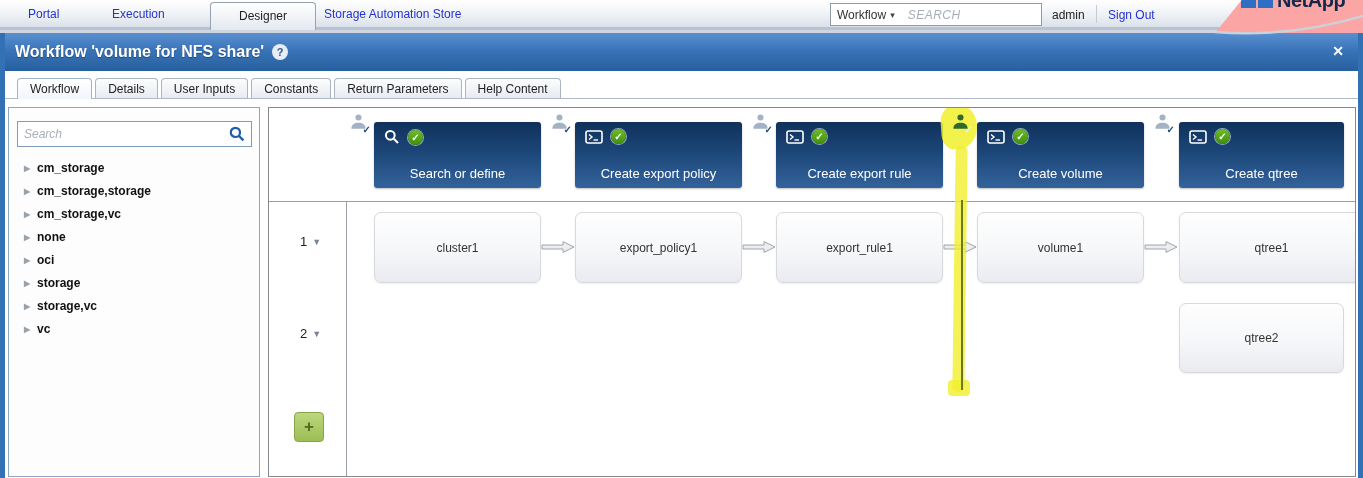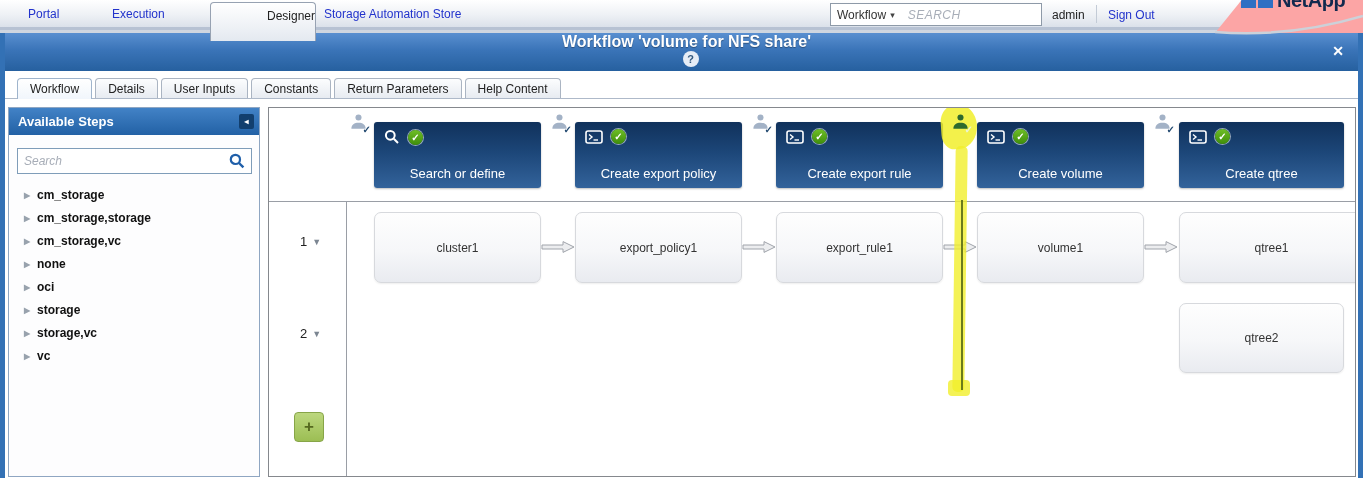--- a/index.html
+++ b/index.html
@@ -4,24 +4,24 @@
 <style>
   * { margin:0; padding:0; box-sizing:border-box; }
   html,body { width:1363px; height:478px; overflow:hidden;
     font-family:"Liberation Sans", sans-serif; background:#cfd6e0; }
 
   
   .topnav { position:absolute; top:0; left:0; width:1363px; height:30px;
     background:linear-gradient(180deg,#ffffff 0%,#eef1f5 55%,#dbe1ea 100%);
     border-bottom:3px solid #b7c2d3; z-index:2; }
   .nav-link { position:absolute; top:7px; font-size:12px; color:#2233cc; cursor:pointer; }
-  .nav-tab-active { position:absolute; left:210px; top:2px; width:106px; height:39px;
+  .nav-tab-active { position:absolute; left:210px; top:2px; width:106px; height:28px;
     background:linear-gradient(180deg,#ffffff,#e4e9f0);
     border:1px solid #97a2b2; border-bottom:none; border-radius:4px 4px 0 0;
-    color:#222; font-size:12px; text-align:right; line-height:26px; }
+    color:#222; font-size:12px; text-align:center; line-height:26px; }
   .nav-search { position:absolute; left:830px; top:3px; width:212px; height:23px;
     background:#fff; border:1px solid #8e9aa8; display:flex; align-items:center; padding:0 6px; }
   .nav-search .cat { font-size:12px; color:#333; }
   .nav-search .caret { font-size:9px; color:#444; margin:0 6px 0 4px; }
   .nav-search .cursorbar { width:1px; height:13px; background:#555; margin-right:7px; }
   .nav-search input { flex:1; border:none; outline:none; font-size:12px; font-style:italic;
     color:#333; background:transparent; font-family:"Liberation Sans",sans-serif; }
   .nav-search input::placeholder { color:#a8aeb8; font-style:italic; letter-spacing:.5px; }
   .nav-user { position:absolute; left:1052px; top:8px; font-size:12px; color:#222; }
   .nav-divider { position:absolute; left:1096px; top:5px; width:1px; height:18px; background:#c3cbd6; }
@@ -33,21 +33,21 @@
   .brand .sq { position:absolute; top:-7px; width:15px; height:15px; background:#2f6fc3; }
   .brand .sq1 { left:26px; } .brand .sq2 { left:43px; }
   .brand .word { position:absolute; left:62px; top:-11px; font-size:20px; font-weight:bold;
     color:#12294e; letter-spacing:-.5px; }
 
   
   .window { position:absolute; top:33px; left:0; width:1363px; height:445px; background:#fff;
     border-left:5px solid #3371b5; border-right:5px solid #3371b5; z-index:1; }
   .titlebar { height:38px;
     background:linear-gradient(180deg,#598fd0 0%,#3a74b8 45%,#26609f 100%);
-    display:flex; align-items:center; padding-left:10px; position:relative;flex-direction:column; }
+    display:flex; align-items:center; padding-left:10px; position:relative; }
   .titlebar .ttl { color:#fff; font-size:16px; font-weight:bold;
     text-shadow:0 1px 1px rgba(0,0,0,.35); }
   .help-badge { display:inline-block; width:16px; height:16px; margin-left:8px;
     background:#e6edf6; border-radius:50%; color:#33597f; font-size:11px; font-weight:bold;
     text-align:center; line-height:16px; cursor:pointer; }
   .close-x { position:absolute; right:14px; top:10px; color:#fff; font-size:14px;
     font-weight:bold; cursor:pointer; }
 
   
   .tabstrip { display:flex; gap:3px; margin-top:7px; padding-left:12px; height:21px;
@@ -171,24 +171,20 @@
     <div class="tab active">Workflow</div>
     <div class="tab">Details</div>
     <div class="tab">User Inputs</div>
     <div class="tab">Constants</div>
     <div class="tab">Return Parameters</div>
     <div class="tab">Help Content</div>
   </div>
 </div>
 
 <div class="sidebar">
-  <div class="sb-header">
-    <span>Available Steps</span>
-    <span class="sb-collapse">◂</span>
-  </div>
   <div class="sb-search">
     <input type="text" placeholder="Search" style="">
     <svg width="16" height="16" viewBox="0 0 16 16">
       <circle cx="6.4" cy="6.4" r="4.6" fill="none" stroke="#1f5fa9" stroke-width="2.2"></circle>
       <line x1="10" y1="10" x2="14.4" y2="14.4" stroke="#1f5fa9" stroke-width="2.4"></line>
     </svg>
   </div>
   <div class="sb-list">
     <div class="sb-item"><span class="tri">▶</span><span>cm_storage</span></div>
     <div class="sb-item"><span class="tri">▶</span><span>cm_storage,storage</span></div>

